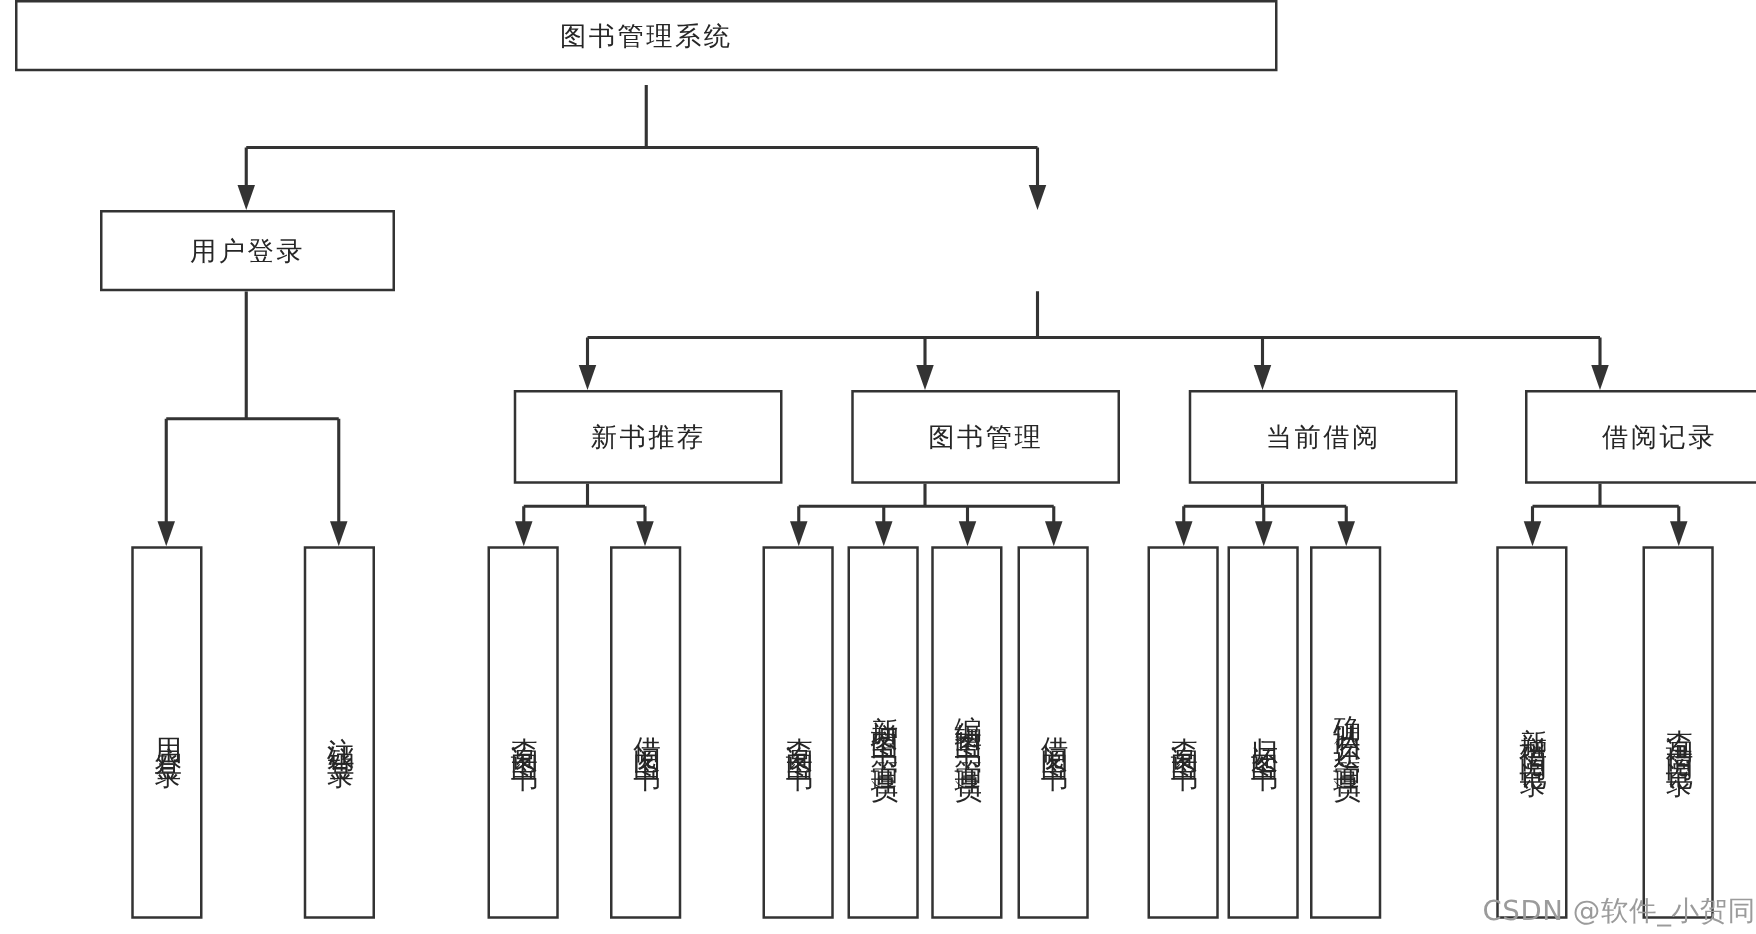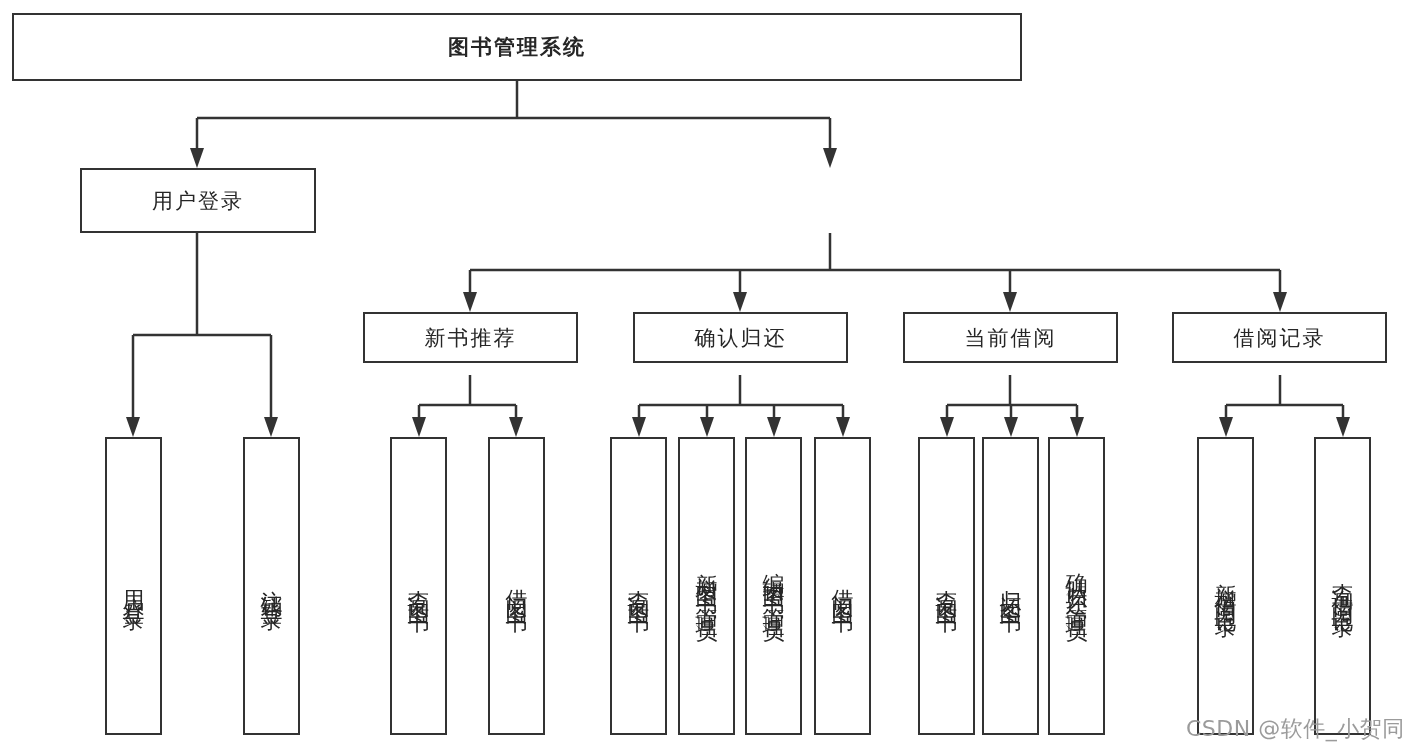--- a/index.html
+++ b/index.html
@@ -33,23 +33,23 @@
     position: absolute;
     border: 2.5px solid var(--box_border);
     background: #ffffff;
     display: flex;
     align-items: center;
     justify-content: center;
     font-size: 21px;
     letter-spacing: 2px;
     color: var(--text);
   }
-  .root-box { left: 12px; top: 13px; width: 1010px; height: 68px; font-weight: bold; }
+  .root-box { left: 12px; top: 0; width: 1010px; height: 57px; }
   .l2 { top: 168px; width: 236px; height: 65px; }
-  .l3 { top: 312px; width: 215px; height: 51px; }
+  .l3 { top: 312px; width: 215px; height: 75px; margin-left: 48px; }
   .leaf {
     top: 437px; width: 57px; height: 298px;
     writing-mode: vertical-rl;
     text-orientation: mixed;
     font-size: 22px;
     letter-spacing: 7px;
     line-height: 1;
   }
   .leaf span { display: inline-block; }
   .watermark {
@@ -134,21 +134,21 @@
   </div>
 
   <div class="box l2" style="left:80px">
     <span>用户登录</span>
   </div>
 
   <div class="box l3" style="left:363px">
     <span>新书推荐</span>
   </div>
   <div class="box l3" style="left:633px">
-    <span>确认归还</span>
+    <span>图书管理</span>
   </div>
   <div class="box l3" style="left:903px">
     <span>当前借阅</span>
   </div>
   <div class="box l3" style="left:1172px">
     <span>借阅记录</span>
   </div>
 
   <div class="box leaf" style="left:105px">
     <span>用户登录</span>

